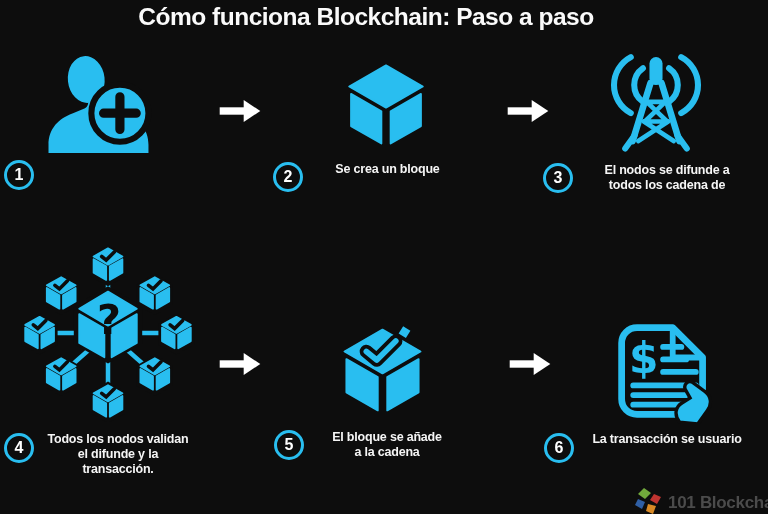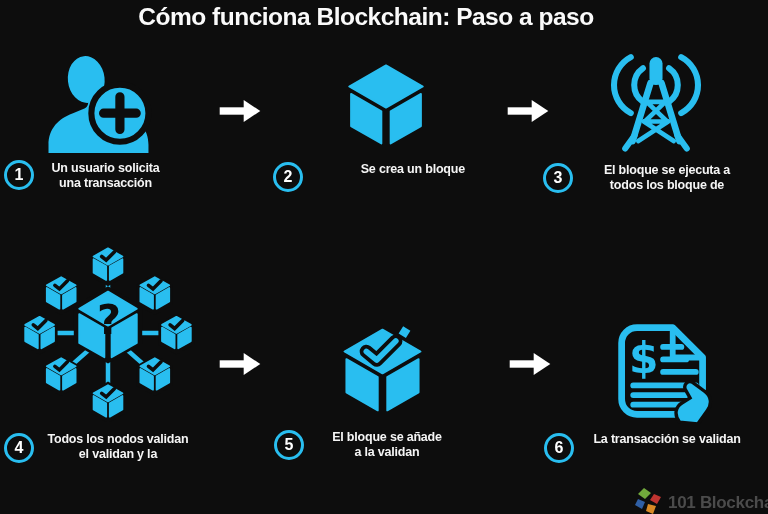--- a/index.html
+++ b/index.html
@@ -174,61 +174,58 @@
       <text class="dollar" x="33" y="57" font-size="44" text-anchor="middle">$</text>
       <path class="st" stroke-width="6" d="M53,30 H72 M53,43 H77 M53,56 H87"></path>
       <path class="st" stroke-width="6" d="M22,70 H87 M22,80 H87 M22,90 H72"></path>
       <path d="M70,108 c-6,-8 -4,-16 3,-20 l8,-5 -5,-9 c-2,-5 3,-10 8,-7 l12,9 c7,5 8,13 3,20 l-10,14 z" fill="var(--accent)" stroke="var(--bg)" stroke-width="3.5"></path>
     </svg>
   </span>
 
   <div class="numcircle" style="left:4px;top:160px;">
       <span>1</span>
     </div>
-  <div class="caption" style="left:38px;top:161px;width:135px;">
-    <div>Un usuario solicita</div>
-    <div>una transacción</div>
-  </div>
 
   <div class="numcircle" style="left:273px;top:162px;">
       <span>2</span>
     </div>
-  <div class="caption" style="left:310px;top:162px;width:155px;text-align:right;">
+  <div class="caption" style="left:310px;top:162px;width:155px;">
     <div>Se crea un bloque</div>
   </div>
 
   <div class="numcircle" style="left:543px;top:163px;">
       <span>3</span>
     </div>
   <div class="caption" style="left:582px;top:163px;width:170px;">
-    <div>El bloque se ejecuta a</div>
-    <div>todos los bloque de</div>
+    <div>El nodos se difunde a</div>
+    <div>todos los cadena de</div>
   </div>
 
   <div class="numcircle" style="left:4px;top:433px;">
       <span>4</span>
     </div>
   <div class="caption" style="left:38px;top:432px;width:160px;">
     <div>Todos los nodos validan</div>
-    <div>el validan y la</div>
+    <div>el difunde y la</div>
+    <div>transacción.</div>
   </div>
 
   <div class="numcircle" style="left:274px;top:430px;">
       <span>5</span>
     </div>
   <div class="caption" style="left:312px;top:430px;width:150px;">
     <div>El bloque se añade</div>
-    <div>a la validan</div>
+    <div>a la cadena</div>
   </div>
 
   <div class="numcircle" style="left:544px;top:433px;">
       <span>6</span>
     </div>
   <div class="caption" style="left:578px;top:432px;width:178px;">
-    <div>La transacción se validan</div>
+    <div>La transacción se usuario</div>
   </div>
 
   <div class="brand">
     <span>
       <svg width="28" height="28" viewBox="0 0 28 28">
         <polygon points="9,1 16,6 10,12 3,7" fill="#72a93c"></polygon>
         <polygon points="19,7 26,10 22,17 15,13" fill="#bf3430"></polygon>
         <polygon points="3,12 10,15 7,22 0,18" fill="#2f5fa5"></polygon>
         <polygon points="13,17 21,19 18,27 11,24" fill="#d98a26"></polygon>
       </svg>

